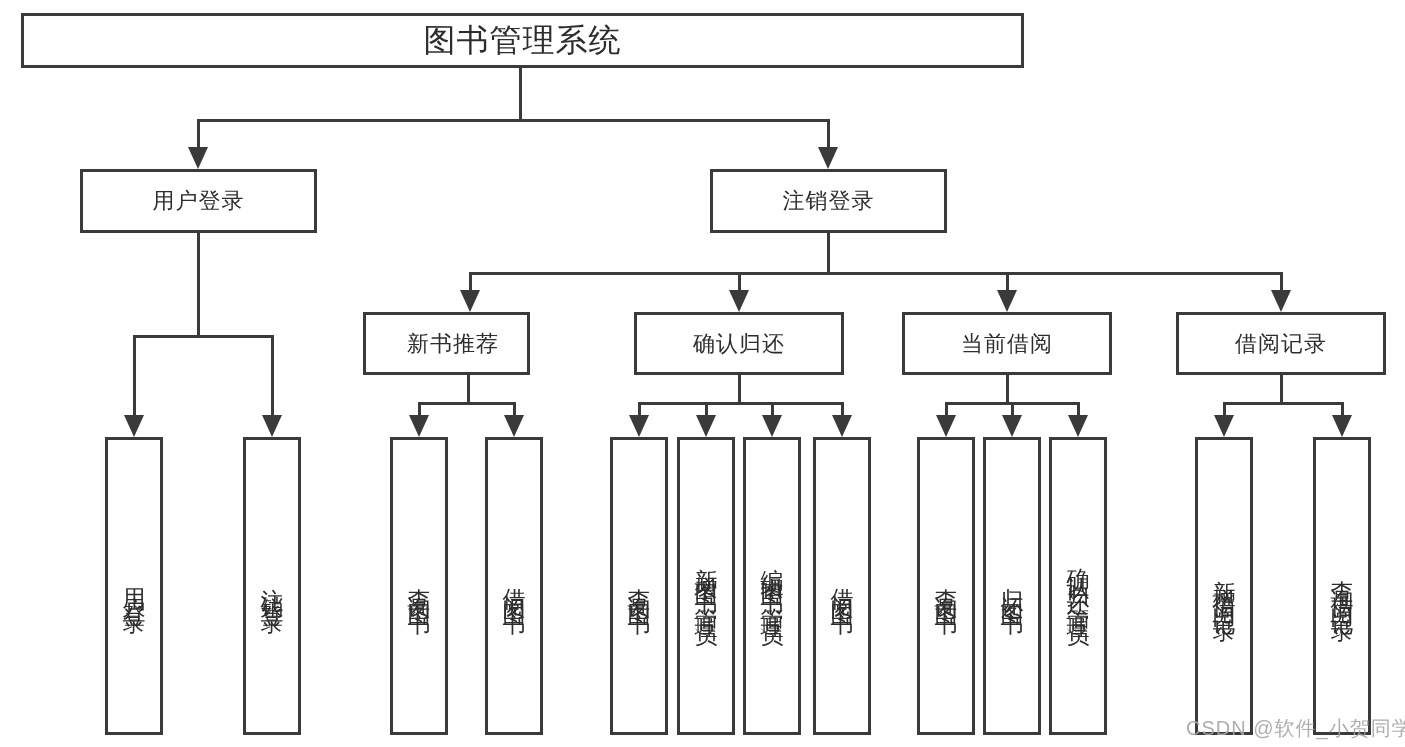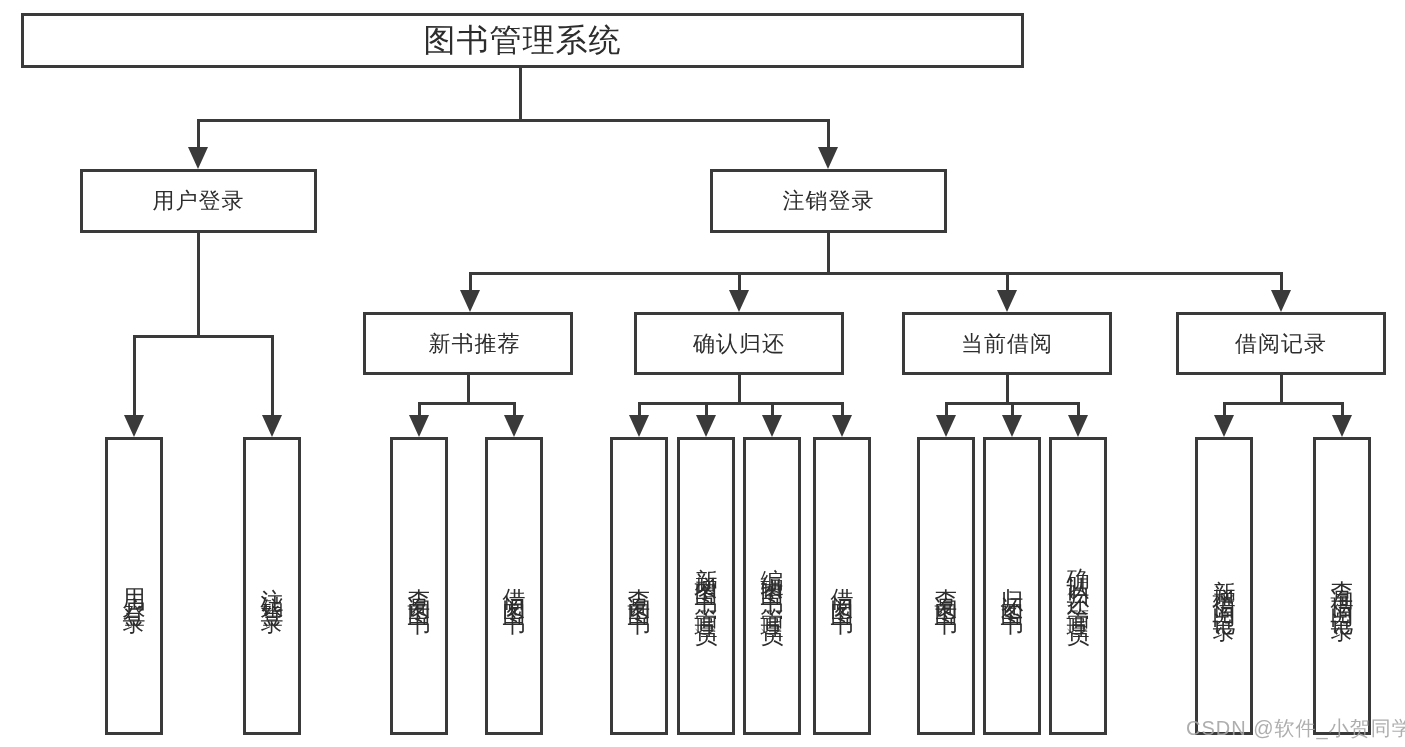--- a/index.html
+++ b/index.html
@@ -63,21 +63,21 @@
   </div>
 
   <div class="box h-box" style="left:80px;top:169px;width:237px;height:64px;">
     <span>用户登录</span>
   </div>
 
   <div class="box h-box" style="left:710px;top:169px;width:237px;height:64px;">
     <span>注销登录</span>
   </div>
 
-  <div class="box h-box" style="left:363px;top:312px;width:210px;height:63px;padding-left:13px;">
+  <div class="box h-box" style="left:363px;top:312px;width:167px;height:63px;padding-left:13px;">
     <span>新书推荐</span>
   </div>
 
   <div class="box h-box" style="left:634px;top:312px;width:210px;height:63px;">
     <span>确认归还</span>
   </div>
 
   <div class="box h-box" style="left:902px;top:312px;width:210px;height:63px;">
     <span>当前借阅</span>
   </div>

